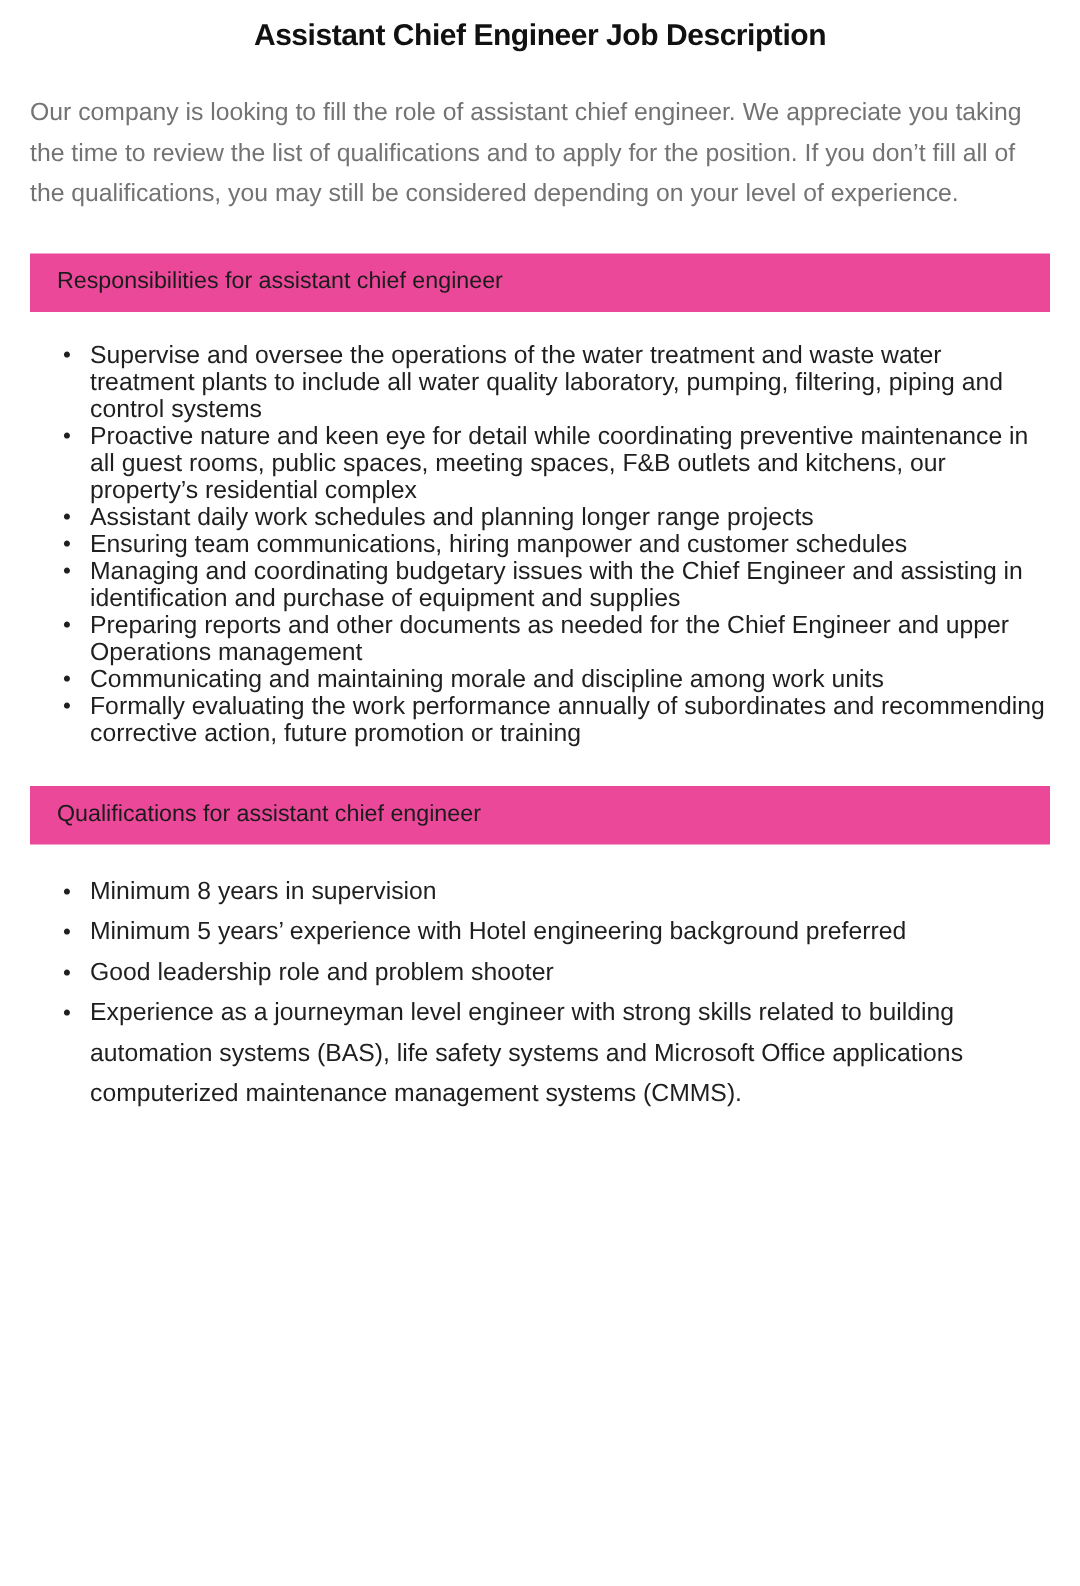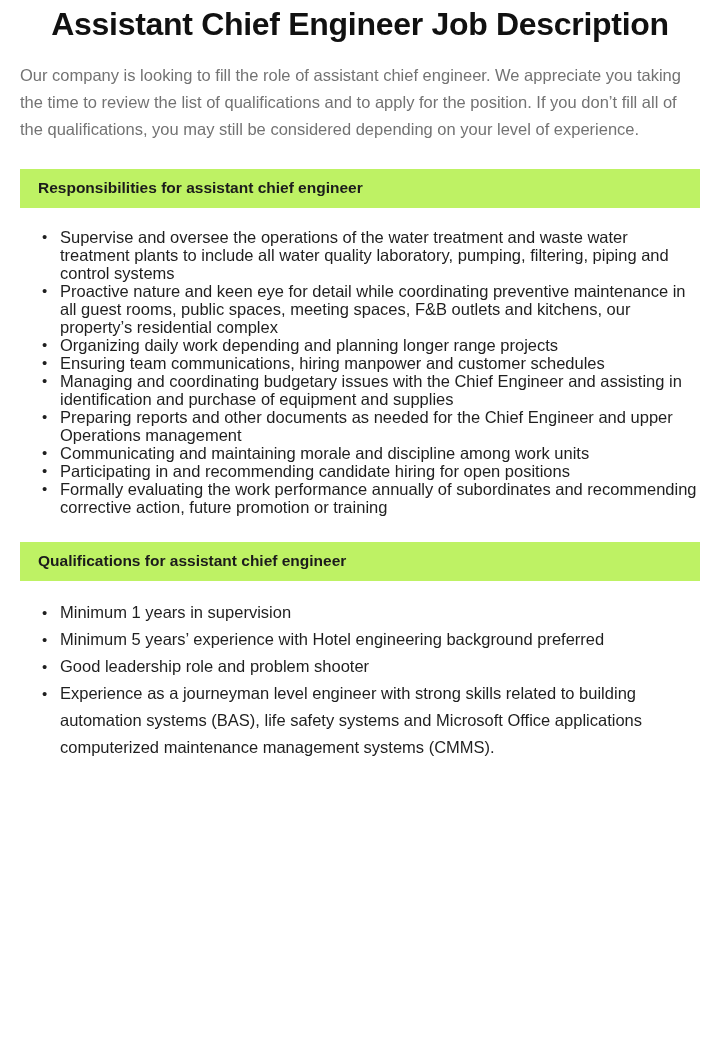--- a/index.html
+++ b/index.html
@@ -13,42 +13,42 @@
     font-family: "Liberation Sans", sans-serif;
     color: #1b1b1b;
     -webkit-font-smoothing: antialiased;
   }
   .page {
     width: 720px;
     box-sizing: border-box;
     padding: 0;
   }
   .doc-title {
-    font-size: 32px;
+    font-size: 20px;
     font-weight: bold;
     letter-spacing: -0.3px;
     text-align: center;
     margin: 4px 0 0 0;
     padding: 0 28px;
     line-height: 40px;
     color: #111111;
   }
   .intro {
     margin: 18px 20px 0 20px;
     font-size: 16.5px;
     line-height: 27px;
     color: #737373;
     max-width: 677px;
   }
   .section-header {
     margin: 26px 20px 0 20px;
-    background: #bef264;
+    background: #ec4899;
     padding: 9px 18px 10px 18px;
     font-size: 15.5px;
-    font-weight: bold;
+    font-weight: normal;
     color: #1b1b1b;
     line-height: 20px;
   }
   .bullet-list {
     list-style: none;
     margin: 0;
     padding: 0;
   }
   .bullet-list.responsibilities {
     margin: 20px 20px 0 20px;
@@ -98,48 +98,45 @@
   <div>
     <div class="section-header">Responsibilities for assistant chief engineer</div>
     <ul class="bullet-list responsibilities">
       <li class="bullet-item">
           <span class="bullet-text">Supervise and oversee the operations of the water treatment and waste water treatment plants to include all water quality laboratory, pumping, filtering, piping and control systems</span>
         </li>
       <li class="bullet-item">
           <span class="bullet-text">Proactive nature and keen eye for detail while coordinating preventive maintenance in all guest rooms, public spaces, meeting spaces, F&amp;B outlets and kitchens, our property’s residential complex</span>
         </li>
       <li class="bullet-item">
-          <span class="bullet-text">Organizing daily work depending and planning longer range projects</span>
+          <span class="bullet-text">Assistant daily work schedules and planning longer range projects</span>
         </li>
       <li class="bullet-item">
           <span class="bullet-text">Ensuring team communications, hiring manpower and customer schedules</span>
         </li>
       <li class="bullet-item">
           <span class="bullet-text">Managing and coordinating budgetary issues with the Chief Engineer and assisting in identification and purchase of equipment and supplies</span>
         </li>
       <li class="bullet-item">
           <span class="bullet-text">Preparing reports and other documents as needed for the Chief Engineer and upper Operations management</span>
         </li>
       <li class="bullet-item">
           <span class="bullet-text">Communicating and maintaining morale and discipline among work units</span>
         </li>
       <li class="bullet-item">
-          <span class="bullet-text">Participating in and recommending candidate hiring for open positions</span>
-        </li>
-      <li class="bullet-item">
           <span class="bullet-text">Formally evaluating the work performance annually of subordinates and recommending corrective action, future promotion or training</span>
         </li>
     </ul>
   </div>
 
   <div>
     <div class="section-header">Qualifications for assistant chief engineer</div>
     <ul class="bullet-list qualifications">
       <li class="bullet-item">
-          <span class="bullet-text">Minimum 1 years in supervision</span>
+          <span class="bullet-text">Minimum 8 years in supervision</span>
         </li>
       <li class="bullet-item">
           <span class="bullet-text">Minimum 5 years’ experience with Hotel engineering background preferred</span>
         </li>
       <li class="bullet-item">
           <span class="bullet-text">Good leadership role and problem shooter</span>
         </li>
       <li class="bullet-item">
           <span class="bullet-text">Experience as a journeyman level engineer with strong skills related to building automation systems (BAS), life safety systems and Microsoft Office applications computerized maintenance management systems (CMMS).</span>
         </li>

